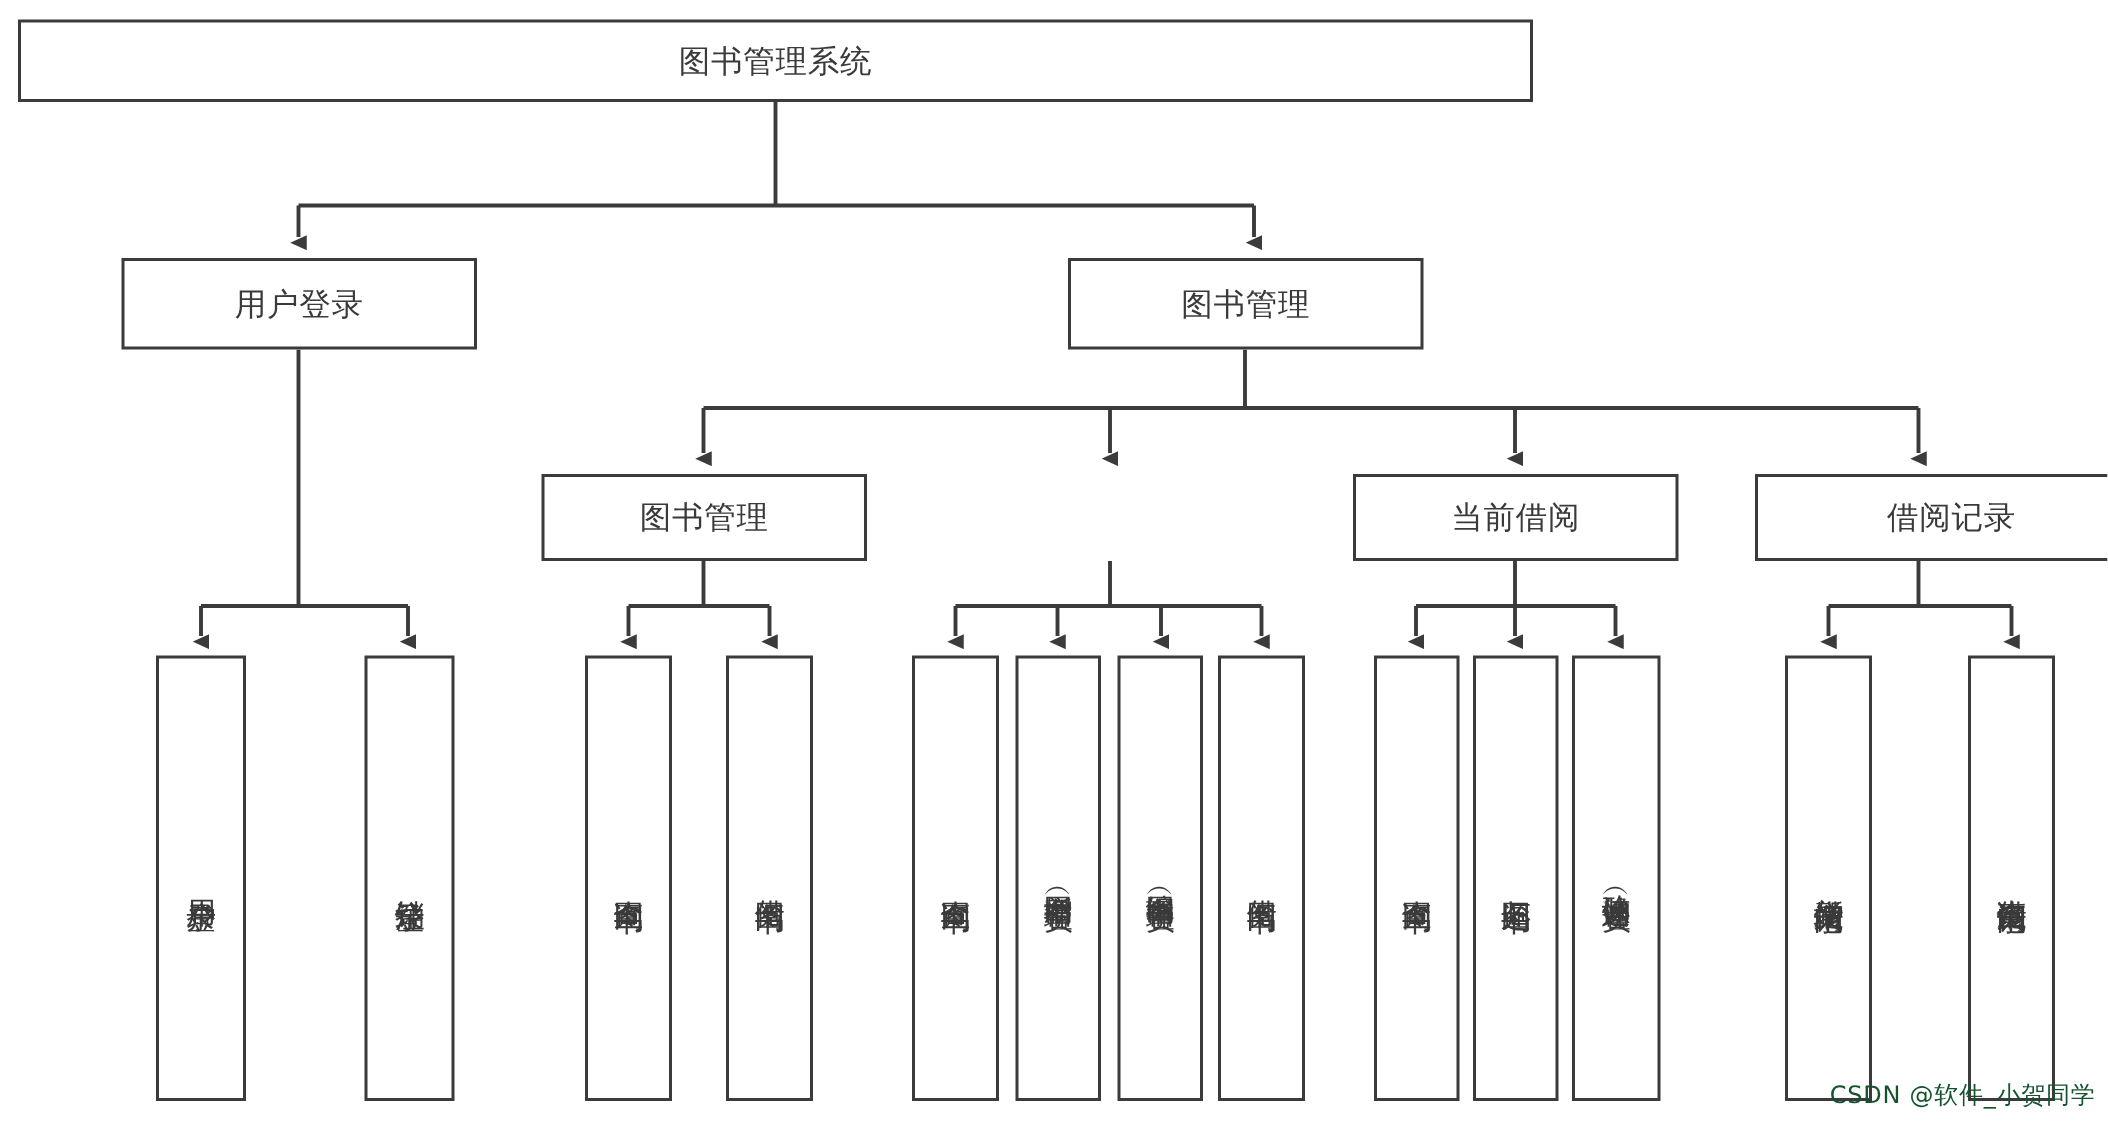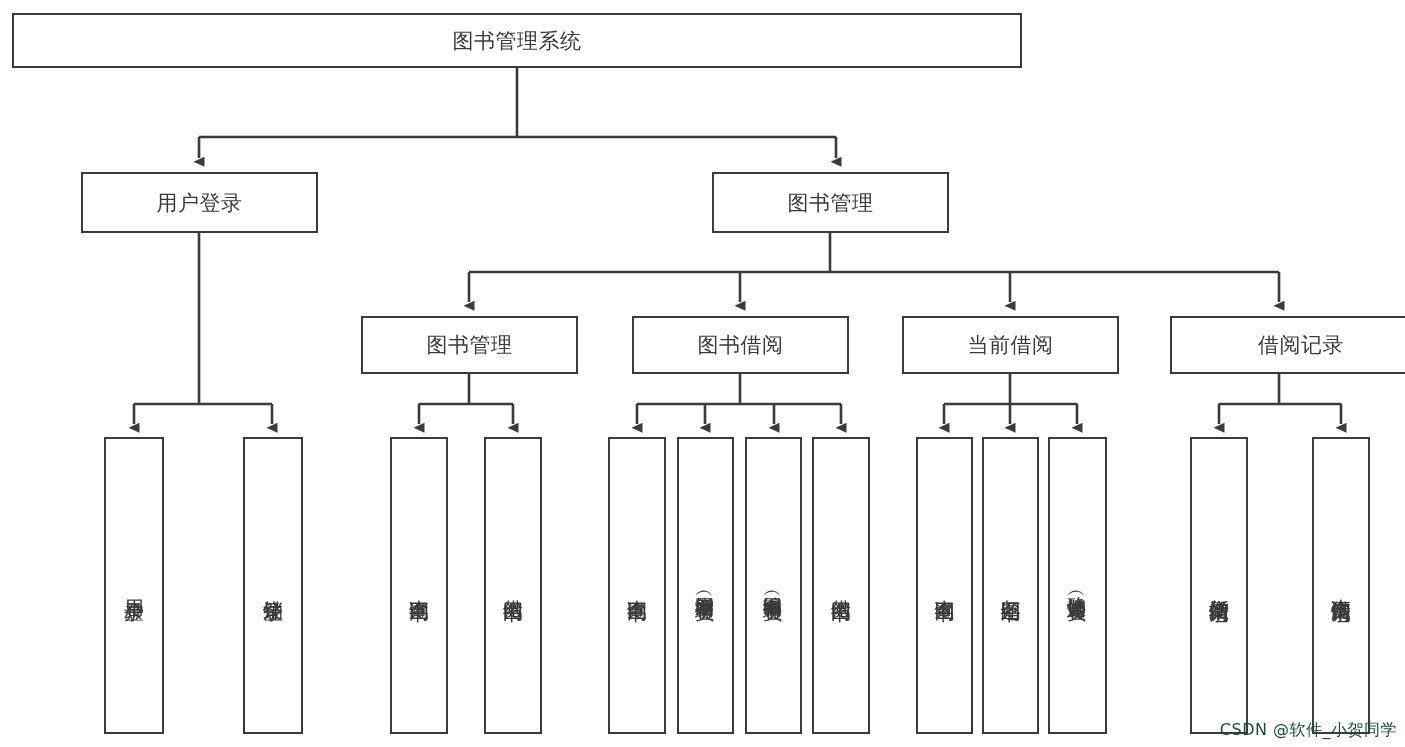--- a/index.html
+++ b/index.html
@@ -128,23 +128,20 @@
   </div>
 
   <div class="node horiz" style="left:712px; top:172px; width:237px; height:61px;">
     <span>图书管理</span>
   </div>
 
   <div class="node horiz" style="left:361px; top:316px; width:217px; height:58px;">
     <span>图书管理</span>
   </div>
 
-  <div class="node horiz" style="left:632px; top:316px; width:217px; height:58px;">
-    <span>图书借阅</span>
-  </div>
 
   <div class="node horiz" style="left:902px; top:316px; width:217px; height:58px;align-items:center;">
     <span>当前借阅</span>
   </div>
 
   <div class="node horiz" style="left:1170px; top:316px; width:262px; height:58px;">
     <span>借阅记录</span>
   </div>
 
   <div class="node vert" style="left:104px; top:437px; width:60px; height:297px;">

